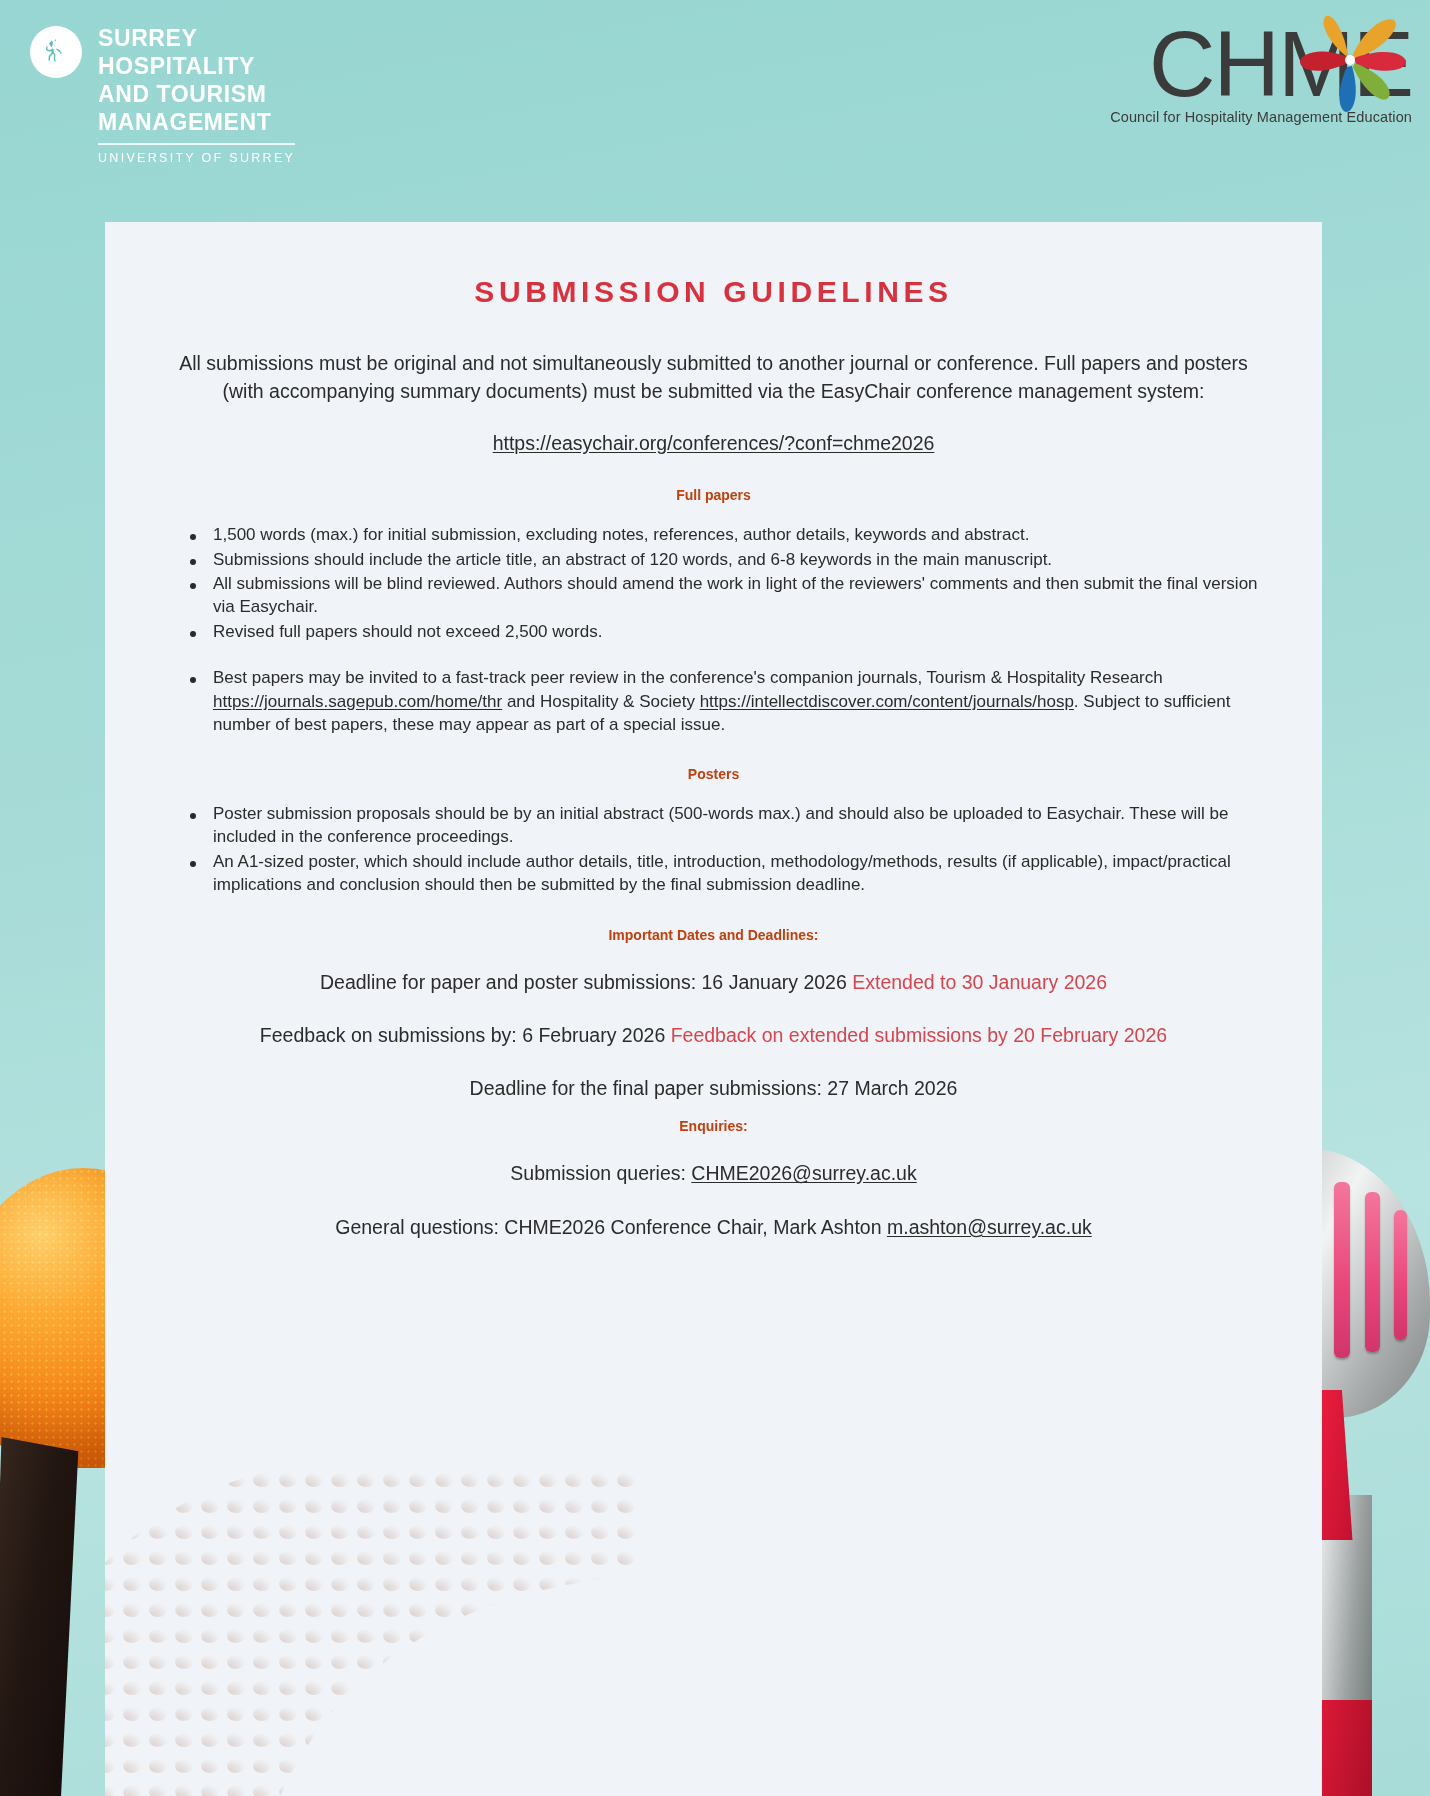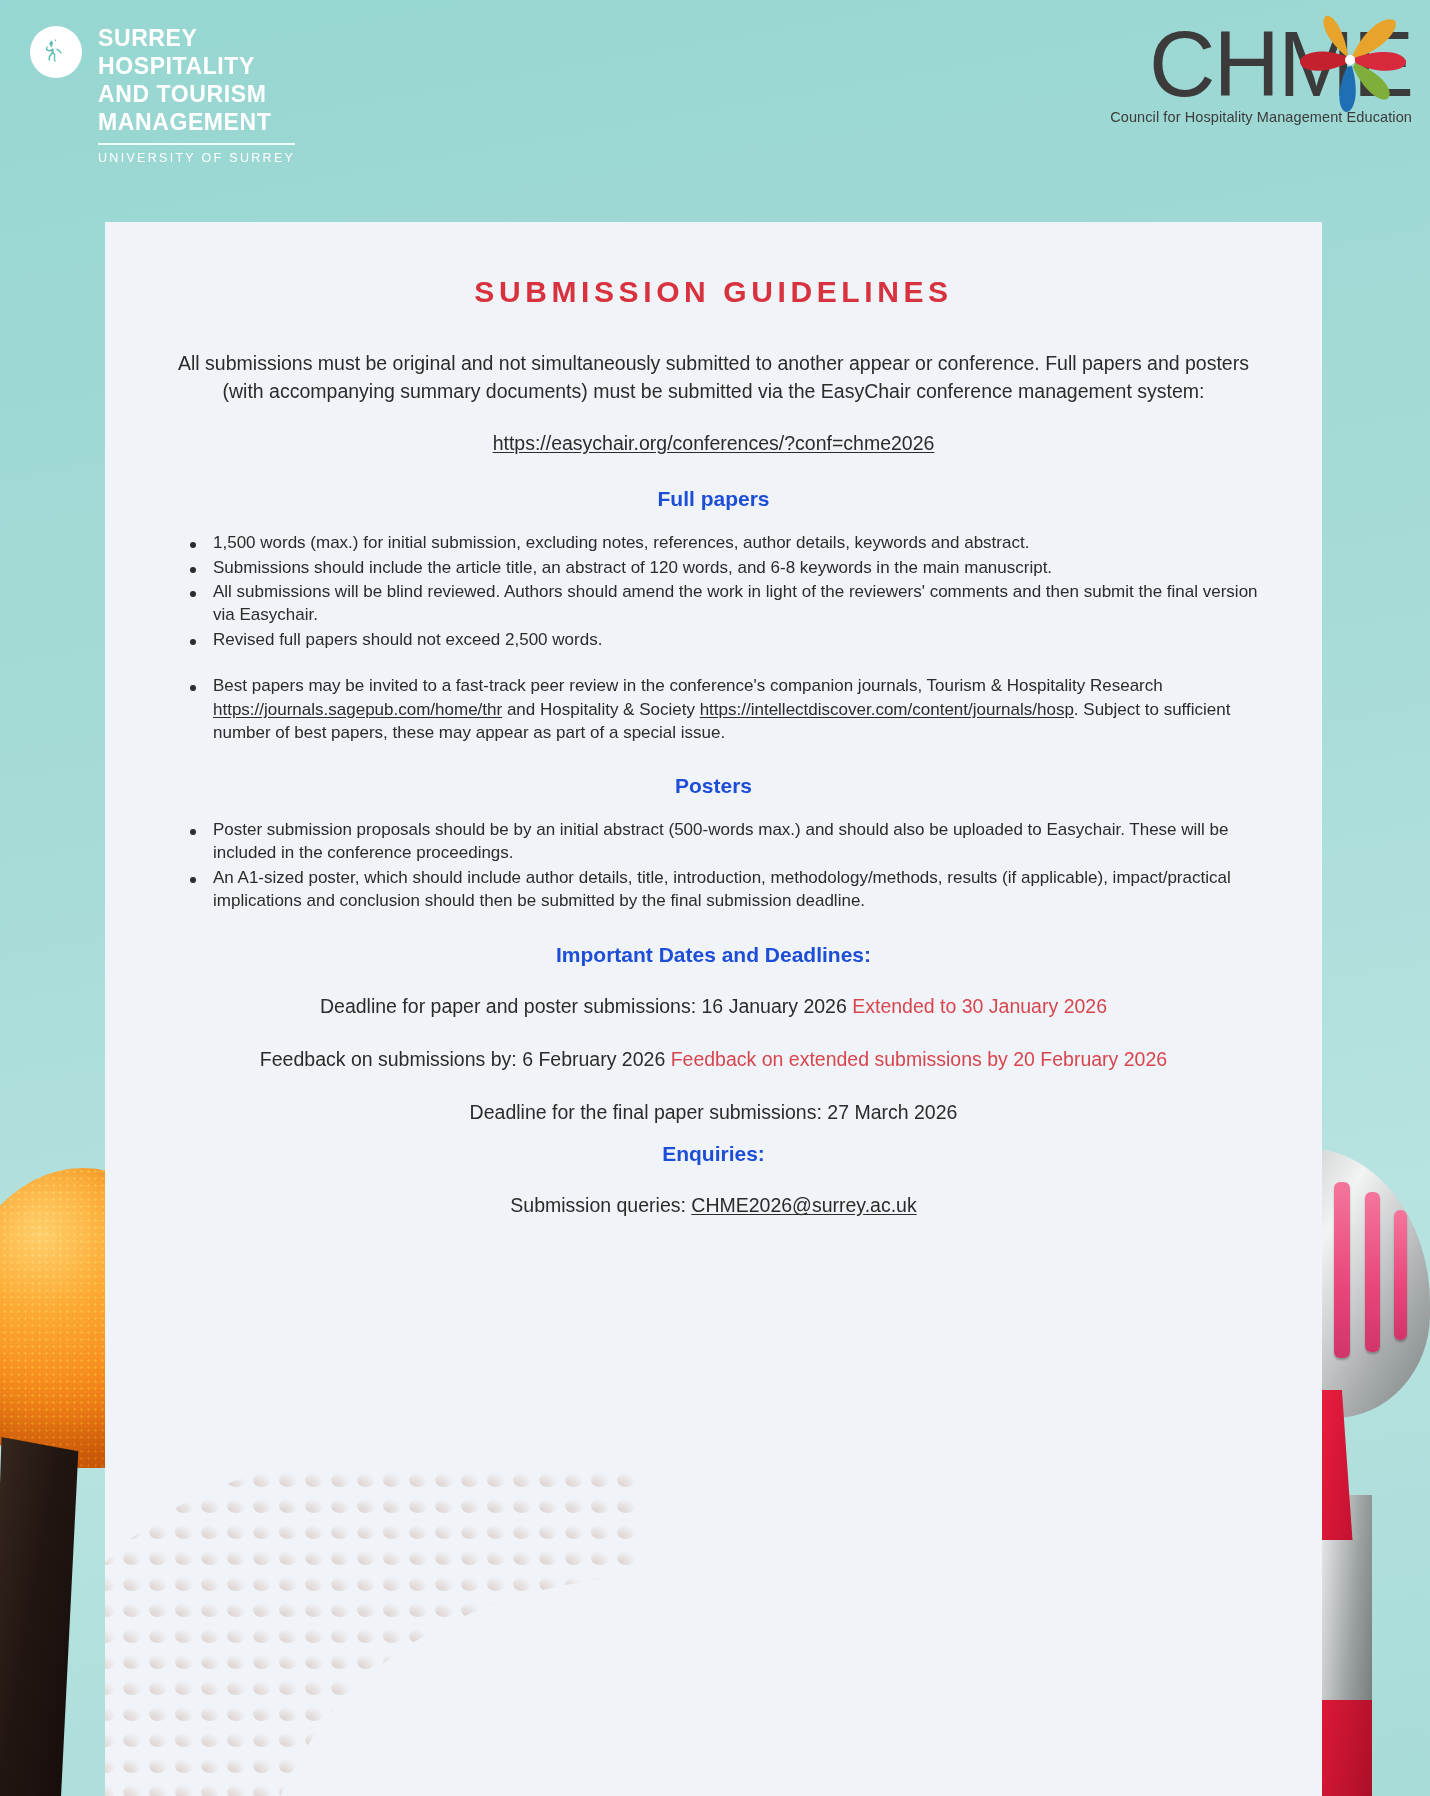--- a/index.html
+++ b/index.html
@@ -288,23 +288,23 @@
     margin: 41px 0 0;
   }
   p.url-line {
     font-size: 19.5px;
     line-height: 1.42;
     color: #2b2b2b;
     text-align: center;
     margin: 25px 0 0;
   }
   h2.sec {
-    font-size: 21px;
+    font-size: 14px;
     font-weight: 700;
-    color: #1d4ed8;
+    color: #c2410c;
     text-align: center;
     margin: 29px 0 0;
   }
   ul.bullets {
     margin: 20px 0 0;
     padding-left: 42px;
     list-style: none;
   }
   ul.bullets li {
     position: relative;
@@ -436,21 +436,21 @@
     </defs>
     <g clip-path="url(#swoosh)">
       <rect width="620" height="560" fill="url(#dots)"></rect>
     </g>
   </svg>
 
   <div class="panel-inner">
 
     <h1 class="title">SUBMISSION GUIDELINES</h1>
 
-    <p class="intro">All submissions must be original and not simultaneously submitted to another appear or conference. Full papers and posters (with accompanying summary documents) must be submitted via the EasyChair conference management system:</p>
+    <p class="intro">All submissions must be original and not simultaneously submitted to another journal or conference. Full papers and posters (with accompanying summary documents) must be submitted via the EasyChair conference management system:</p>
 
     <p class="url-line">
       <a class="lnk" href="#">https://easychair.org/conferences/?conf=chme2026</a>
     </p>
 
     <h2 class="sec">Full papers</h2>
 
     <ul class="bullets">
       <li>1,500 words (max.) for initial submission, excluding notes, references, author details, keywords and abstract.</li>
       <li>Submissions should include the article title, an abstract of 120 words, and 6-8 keywords in the main manuscript.</li>
@@ -471,15 +471,16 @@
     <p class="date-line"><span>Deadline for paper and poster submissions:  16 January 2026 </span><span class="red">Extended to 30 January 2026</span></p>
 
     <p class="date-line"><span>Feedback on submissions by: 6 February 2026 </span><span class="red">Feedback on extended submissions by 20 February 2026</span></p>
 
     <p class="date-line">Deadline for the final paper submissions: 27 March 2026</p>
 
     <h2 class="sec" style="margin-top:16px;">Enquiries:</h2>
 
     <p class="enq-line"><span>Submission queries: </span><a class="lnk" href="#">CHME2026@surrey.ac.uk</a></p>
 
+    <p class="enq-line"><span>General questions: CHME2026 Conference Chair, Mark Ashton </span><a class="lnk" href="#">m.ashton@surrey.ac.uk</a></p>
 
   </div>
 </div>
 
 </body></html>

